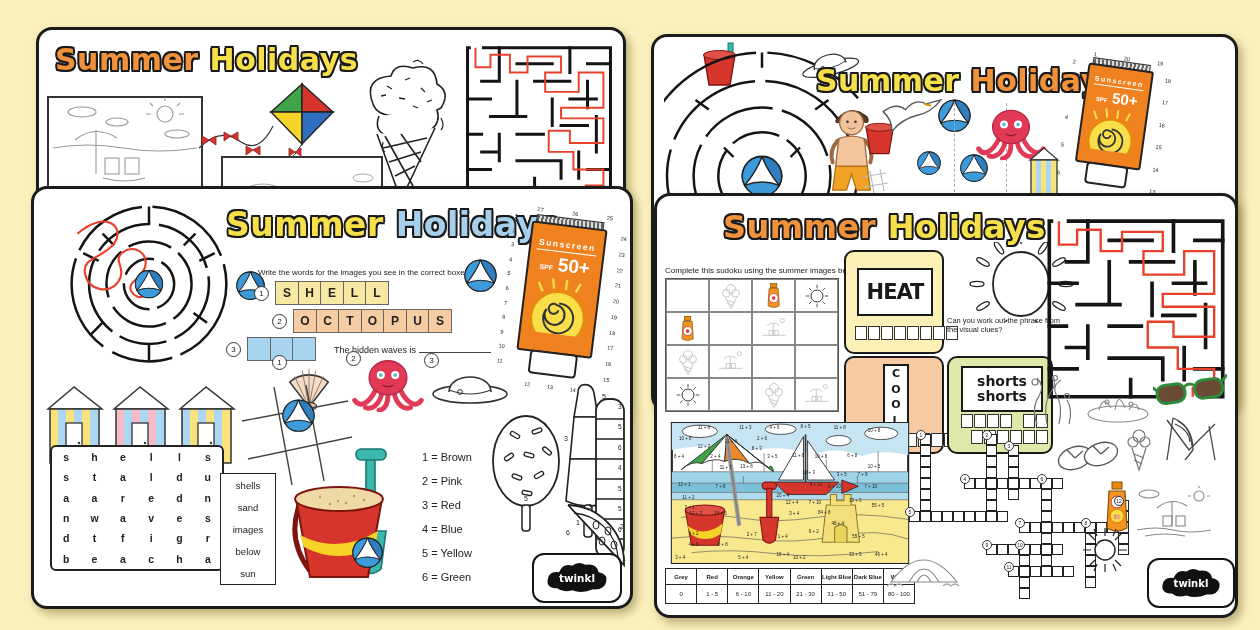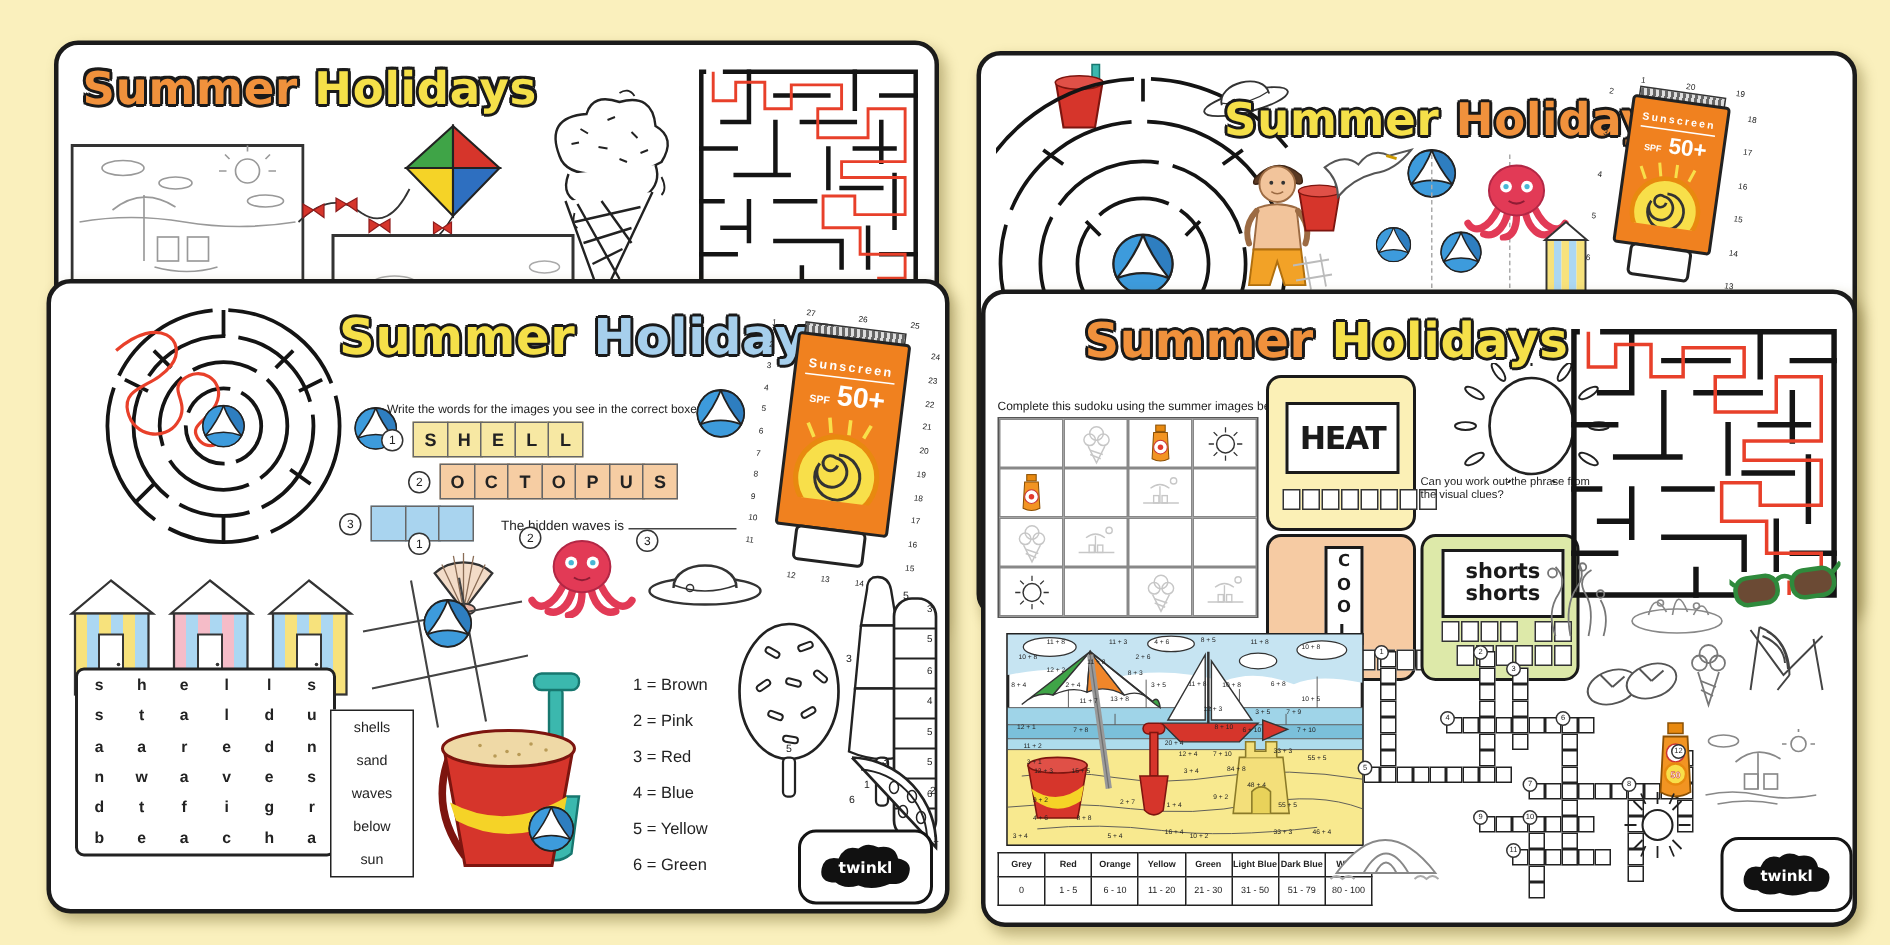--- a/index.html
+++ b/index.html
@@ -522,21 +522,21 @@
       <span>b</span>
       <span>e</span>
       <span>a</span>
       <span>c</span>
       <span>h</span>
       <span>a</span>
     </div>
   <div class="wlist abs" style="left:186px;top:284px;width:54px;height:110px">
       <span>shells</span>
       <span>sand</span>
-      <span>waves</span>
+      <span>images</span>
       <span>below</span>
       <span>sun</span>
     </div>
 
   <svg class="abs" style="left:246px;top:258px" width="132" height="138" viewBox="0 0 132 138">
     <rect x="86" y="12" width="9" height="74" rx="3" fill="#3BB8AE" stroke="#17776f" stroke-width="1.6"></rect>
     <rect x="76" y="2" width="30" height="11" rx="5" fill="#3BB8AE" stroke="#17776f" stroke-width="1.6"></rect>
     <path d="M76 84 H106 L101 122 Q90.5 131 80 122 Z" fill="#3BB8AE" stroke="#17776f" stroke-width="1.6"></path>
     <path d="M20 56 Q6 92 30 124" stroke="#7d150f" stroke-width="5" fill="none"></path>
     <path d="M16 52 L30 130 H88 L102 52 Z" fill="#D6352B" stroke="#7d150f" stroke-width="2"></path>

